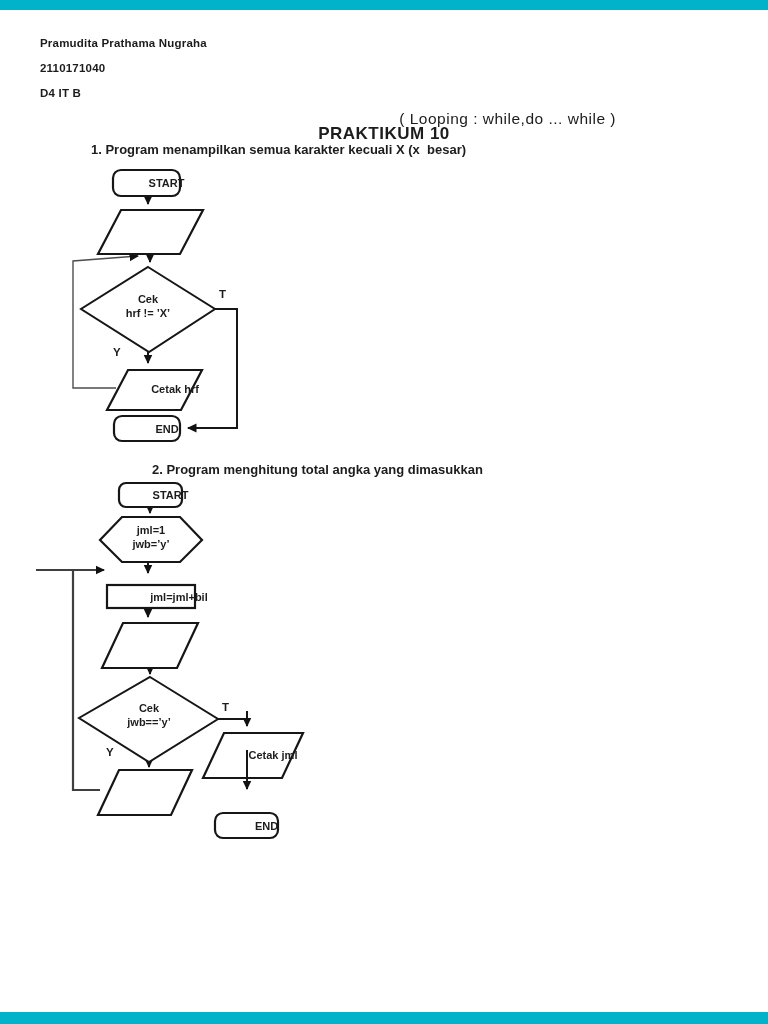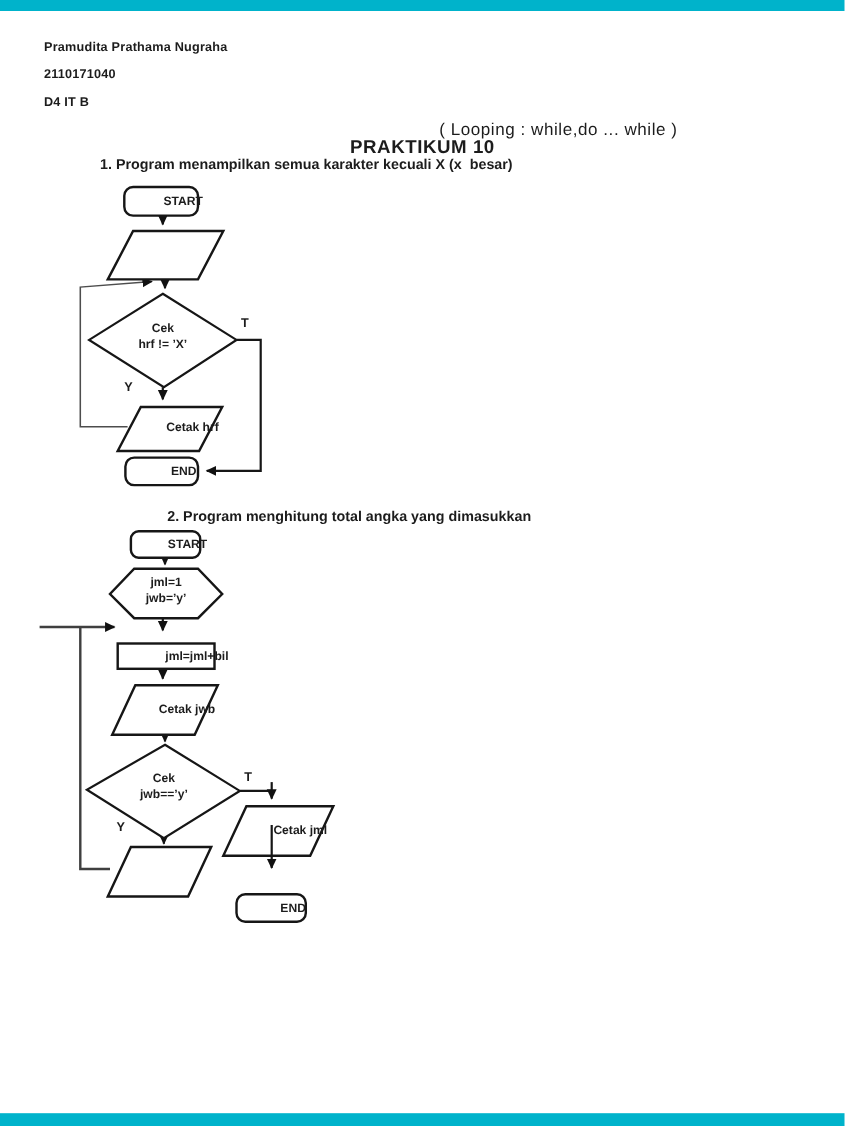--- a/index.html
+++ b/index.html
@@ -158,20 +158,19 @@
   <div class="abs fc-label center-box" style="left:113px; top:170px; width:67px; height:26px;">START</div>
   <div class="abs fc-label" style="left:98px; top:292px; width:100px;"><span>Cek</span><br><span>hrf != ’X’</span></div>
   <div class="abs branch-label" style="left:219px; top:288px;">T</div>
   <div class="abs branch-label" style="left:113px; top:346px;">Y</div>
   <div class="abs fc-label center-box" style="left:110px; top:370px; width:90px; height:38px;">Cetak hrf</div>
   <div class="abs fc-label center-box" style="left:114px; top:416px; width:66px; height:25px;">END</div>
 
   <div class="abs fc-label center-box" style="left:119px; top:483px; width:63px; height:24px;">START</div>
   <div class="abs fc-label" style="left:101px; top:523px; width:100px;"><span>jml=1</span><br><span>jwb=’y’</span></div>
   <div class="abs fc-label center-box" style="left:107px; top:585px; width:104px; height:23px;">jml=jml+bil</div>
-  <div class="abs fc-label center-box" style="left:105px; top:623px; width:90px; height:43px;">Cetak jwb</div>
   <div class="abs fc-label" style="left:99px; top:701px; width:100px;"><span>Cek</span><br><span>jwb==’y’</span></div>
   <div class="abs branch-label" style="left:222px; top:701px;">T</div>
   <div class="abs branch-label" style="left:106px; top:746px;">Y</div>
   <div class="abs fc-label center-box" style="left:208px; top:733px; width:90px; height:43px;">Cetak jml</div>
   <div class="abs fc-label center-box" style="left:215px; top:813px; width:63px; height:25px;">END</div>
 
 </div>
 
 </body></html>

